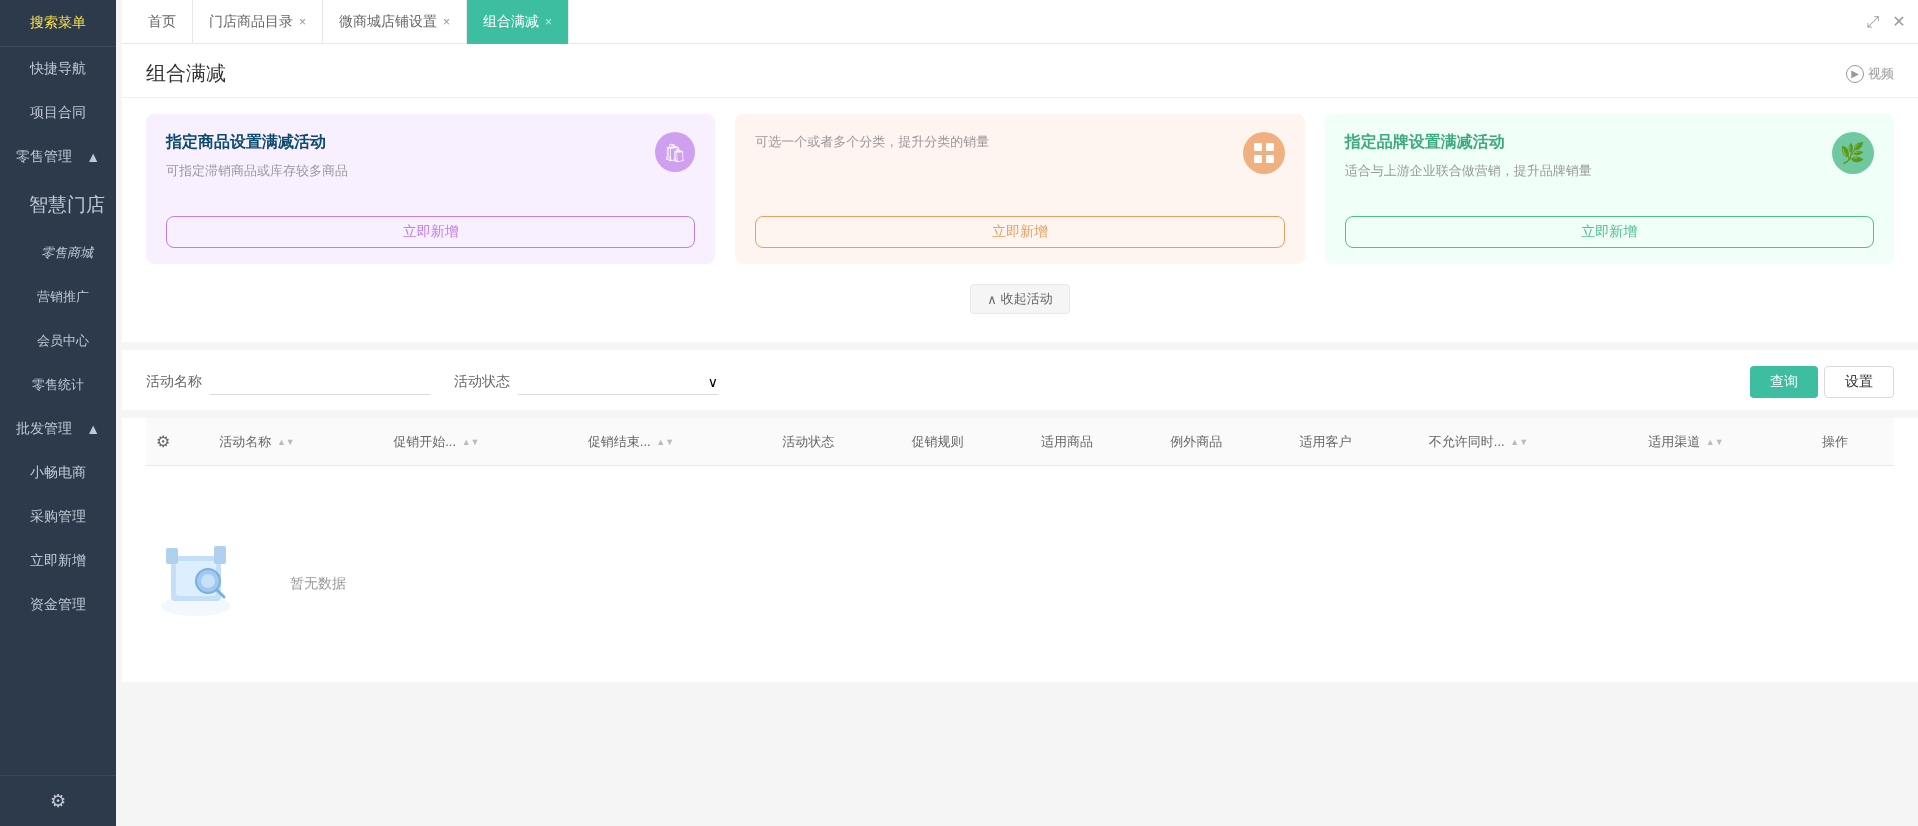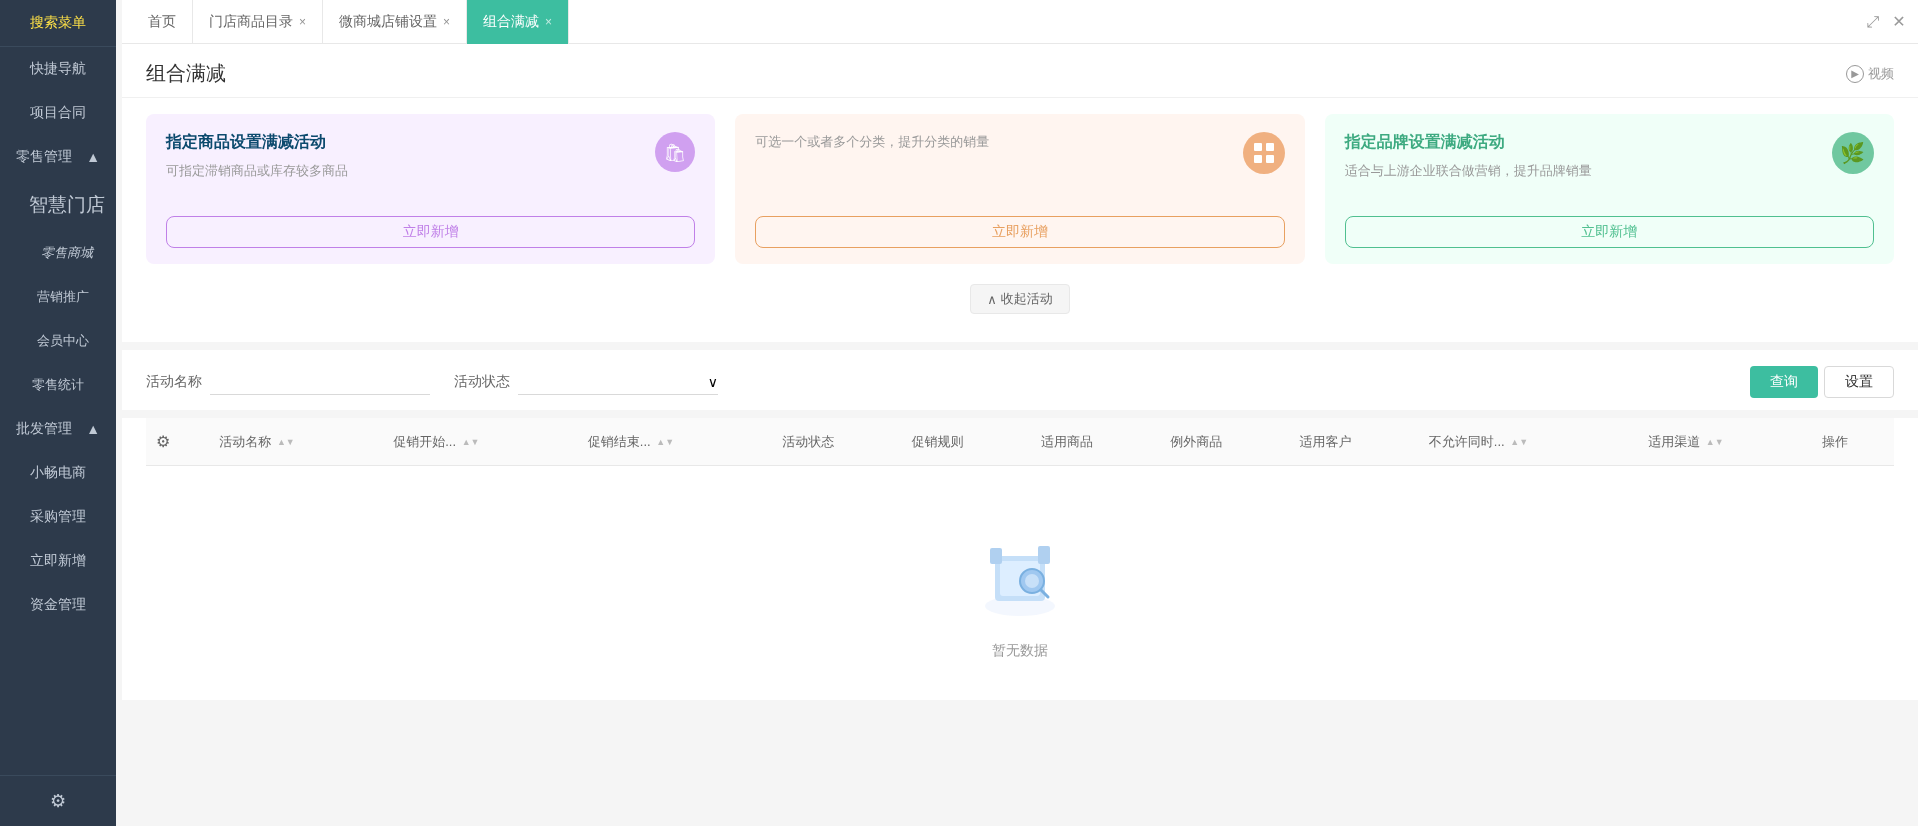--- a/index.html
+++ b/index.html
@@ -306,23 +306,24 @@
       flex-direction: column;
       font-size: 9px;
       margin-left: 2px;
       color: #bbb;
       vertical-align: middle;
     }
 
     
     .empty-state {
       display: flex;
-      flex-direction: column;
+      flex-direction: row;
       align-items: center;
       padding: 60px 0 40px;
+      gap: 44px;
     }
     .empty-icon {
       width: 100px;
       height: 100px;
       margin-bottom: 16px;
     }
     .empty-text {
       color: #999;
       font-size: 14px;
     }

